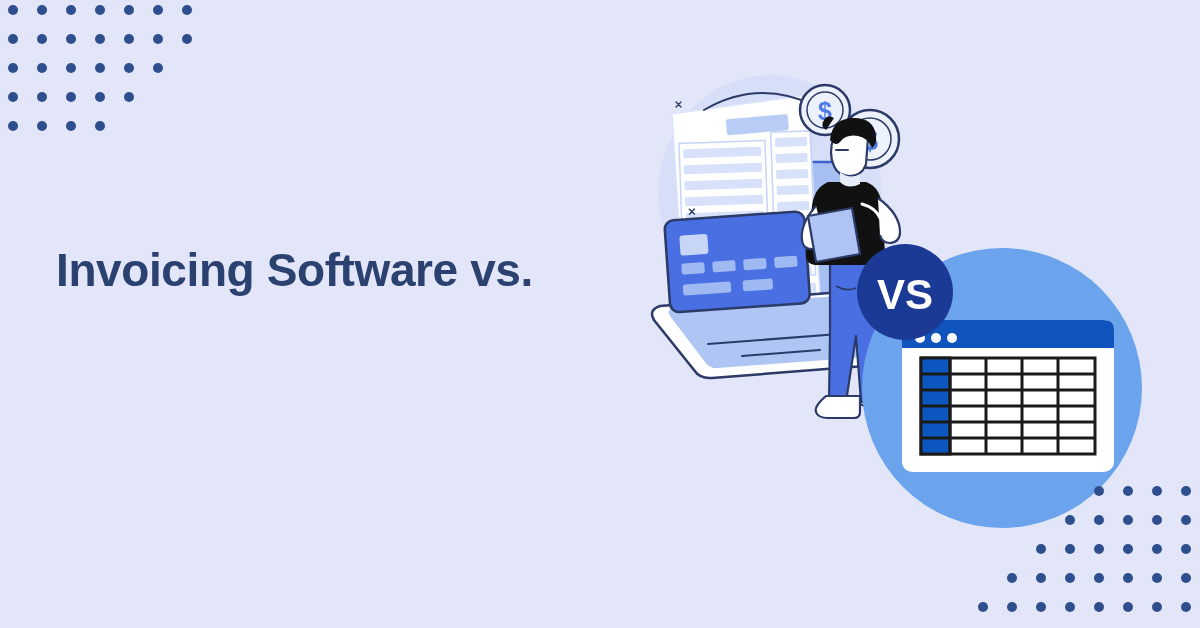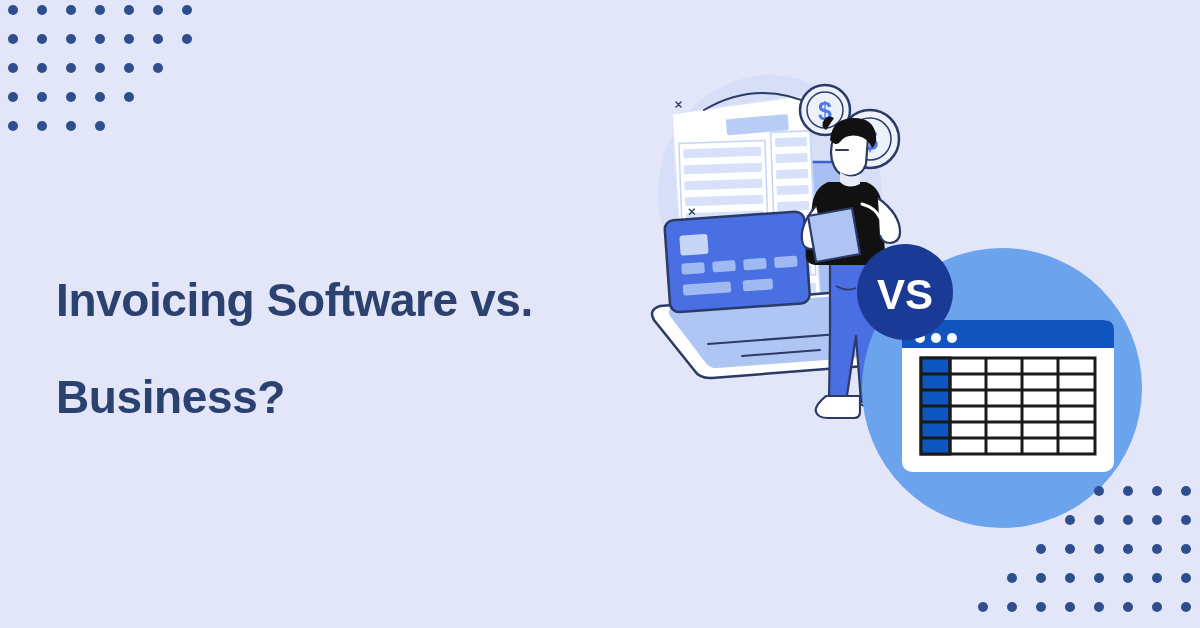--- a/index.html
+++ b/index.html
@@ -36,21 +36,21 @@
     position: absolute;
     left: 56px;
     top: 206px;
     width: 600px;
     font-size: 46px;
     line-height: 1.45;
     font-weight: bold;
     color: #2B416F;
     letter-spacing: -0.4px;
   }
-  #headline .line { display: block; white-space: nowrap; margin-top: 30px; }
+  #headline .line { display: block; white-space: nowrap; }
 
   
   #illustration {
     position: absolute;
     left: 630px;
     top: 58px;
     width: 560px;
     height: 500px;
   }
   #illustration svg { display: block; }
@@ -87,21 +87,20 @@
       <span class="dot" style="left: 95px; top: 92px; width: 10px; height: 10px; background: rgb(47, 78, 142);"></span>
       <span class="dot" style="left: 124px; top: 92px; width: 10px; height: 10px; background: rgb(47, 78, 142);"></span>
       <span class="dot" style="left: 8px; top: 121px; width: 10px; height: 10px; background: rgb(47, 78, 142);"></span>
       <span class="dot" style="left: 37px; top: 121px; width: 10px; height: 10px; background: rgb(47, 78, 142);"></span>
       <span class="dot" style="left: 66px; top: 121px; width: 10px; height: 10px; background: rgb(47, 78, 142);"></span>
       <span class="dot" style="left: 95px; top: 121px; width: 10px; height: 10px; background: rgb(47, 78, 142);"></span>
     </div>
 
   <h1 id="headline">
     <span class="line">Invoicing Software vs.</span>
-    <span class="line">Business?</span>
   </h1>
 
   <div id="illustration">
     <svg width="560" height="500" viewBox="0 0 560 500" xmlns="http://www.w3.org/2000/svg">
 
       <g>
         <ellipse cx="140" cy="135" rx="112" ry="118" fill="#D3DCF8" opacity="0.75"></ellipse>
       </g>
 
       <g>

